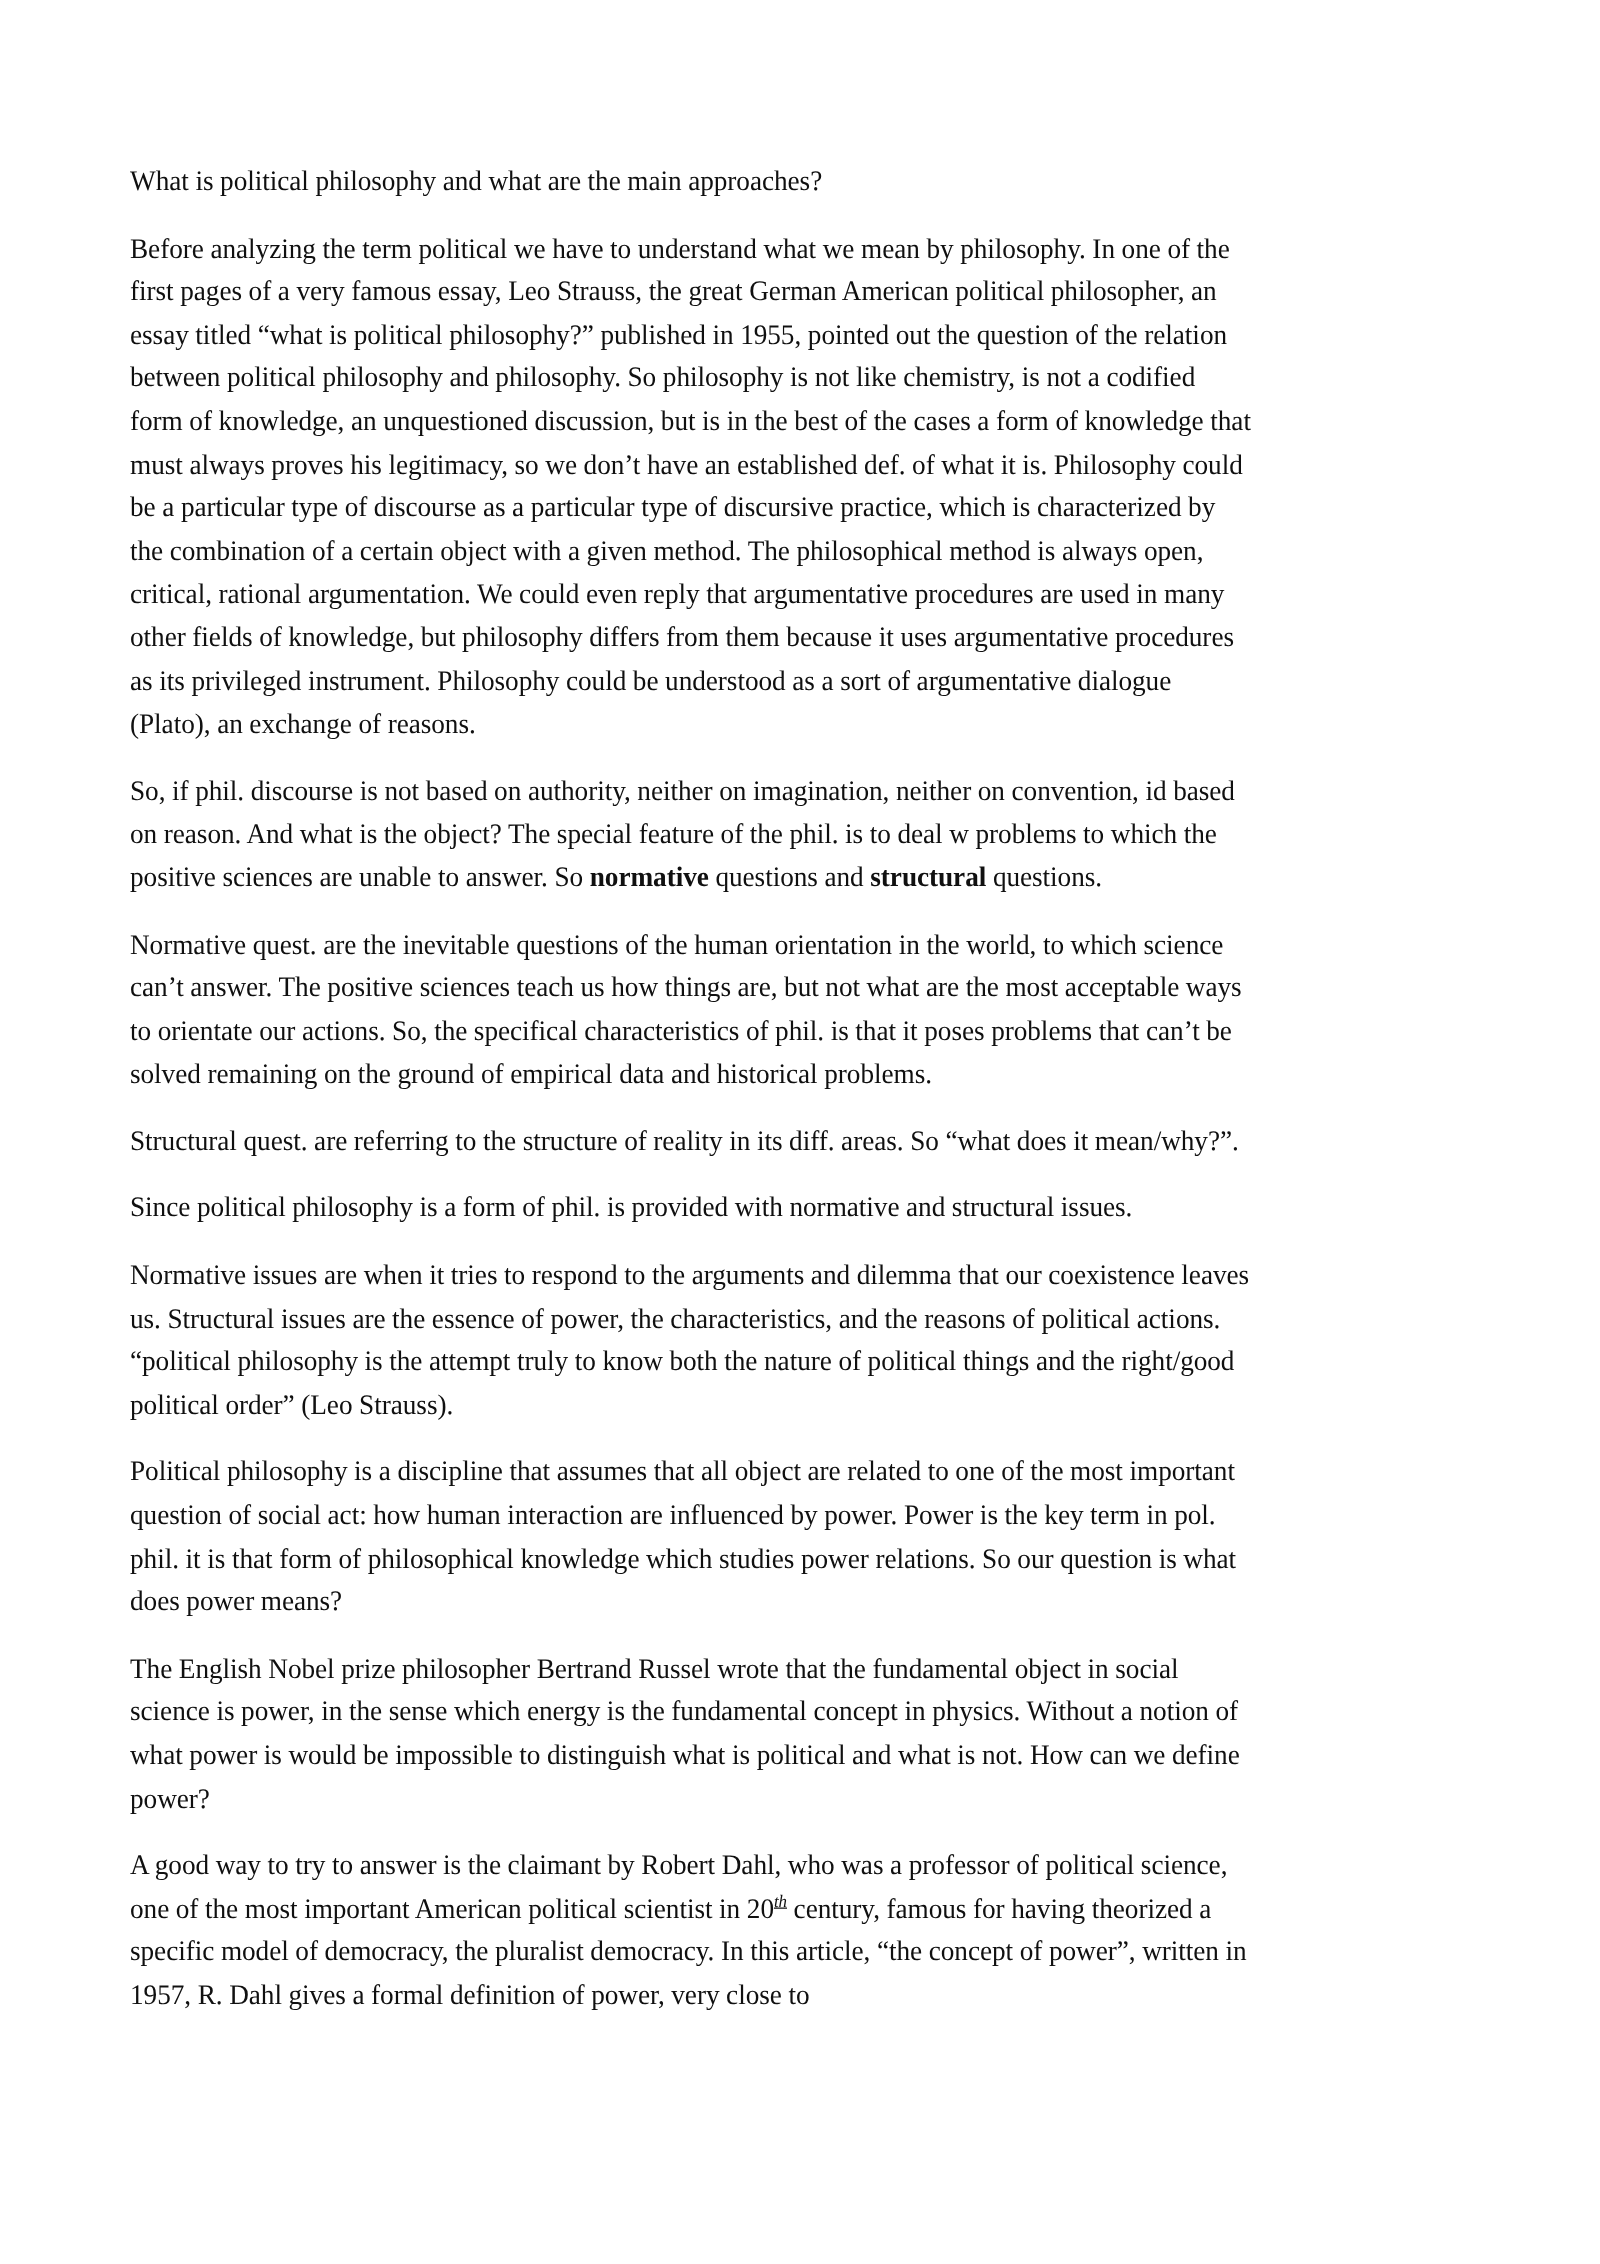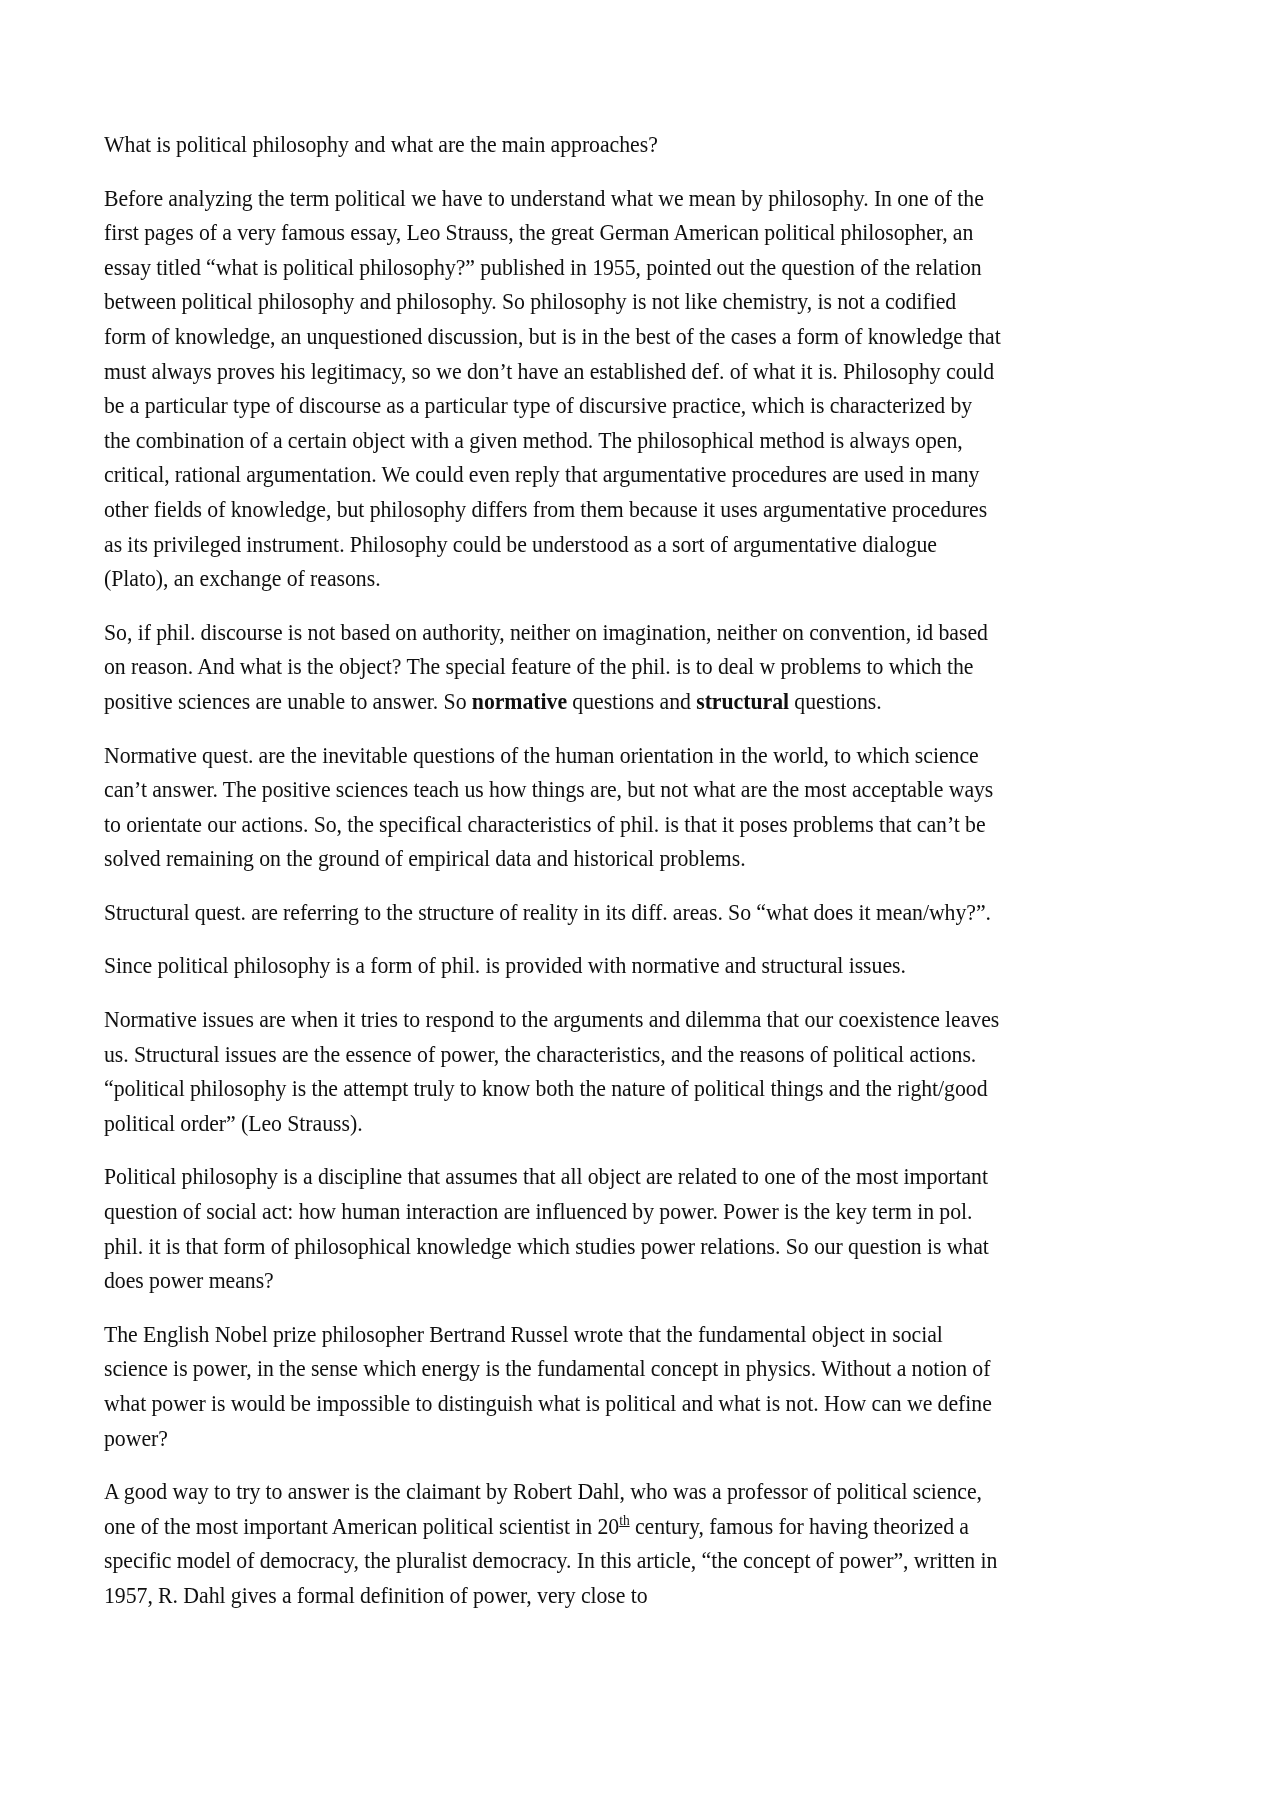--- a/index.html
+++ b/index.html
@@ -53,20 +53,21 @@
     font-weight: bold;
   }
 
   .para sup,
   .sup {
     font-size: 0.62em;
     vertical-align: super;
     line-height: 0;
     text-decoration: underline;
     text-underline-offset: 1px;
+    font-style: italic;
   }
 </style>
 </head>
 <body>
 
 <div class="page">
   <div class="doc-body" id="doc-body">
       <p class="para"><span>What is political philosophy and what are the main approaches?</span></p>
       <p class="para"><span>Before analyzing the term political we have to understand what we mean by philosophy. In one of the first pages of a very famous essay, Leo Strauss, the great German American political philosopher, an essay titled “what is political philosophy?” published in 1955, pointed out the question of the relation between political philosophy and philosophy. So philosophy is not like chemistry, is not a codified form of knowledge, an unquestioned discussion, but is in the best of the cases a form of knowledge that must always proves his legitimacy, so we don’t have an established def. of what it is. Philosophy could be a particular type of discourse as a particular type of discursive practice, which is characterized by the combination of a certain object with a given method. The philosophical method is always open, critical, rational argumentation. We could even reply that argumentative procedures are used in many other fields of knowledge, but philosophy differs from them because it uses argumentative procedures as its privileged instrument. Philosophy could be understood as a sort of argumentative dialogue (Plato), an exchange of reasons.</span></p>
       <p class="para"><span>So, if phil. discourse is not based on authority, neither on imagination, neither on convention, id based on reason. And what is the object? The special feature of the phil. is to deal w problems to which the positive sciences are unable to answer. So </span><b>normative</b><span> questions and </span><b>structural</b><span> questions.</span></p>

